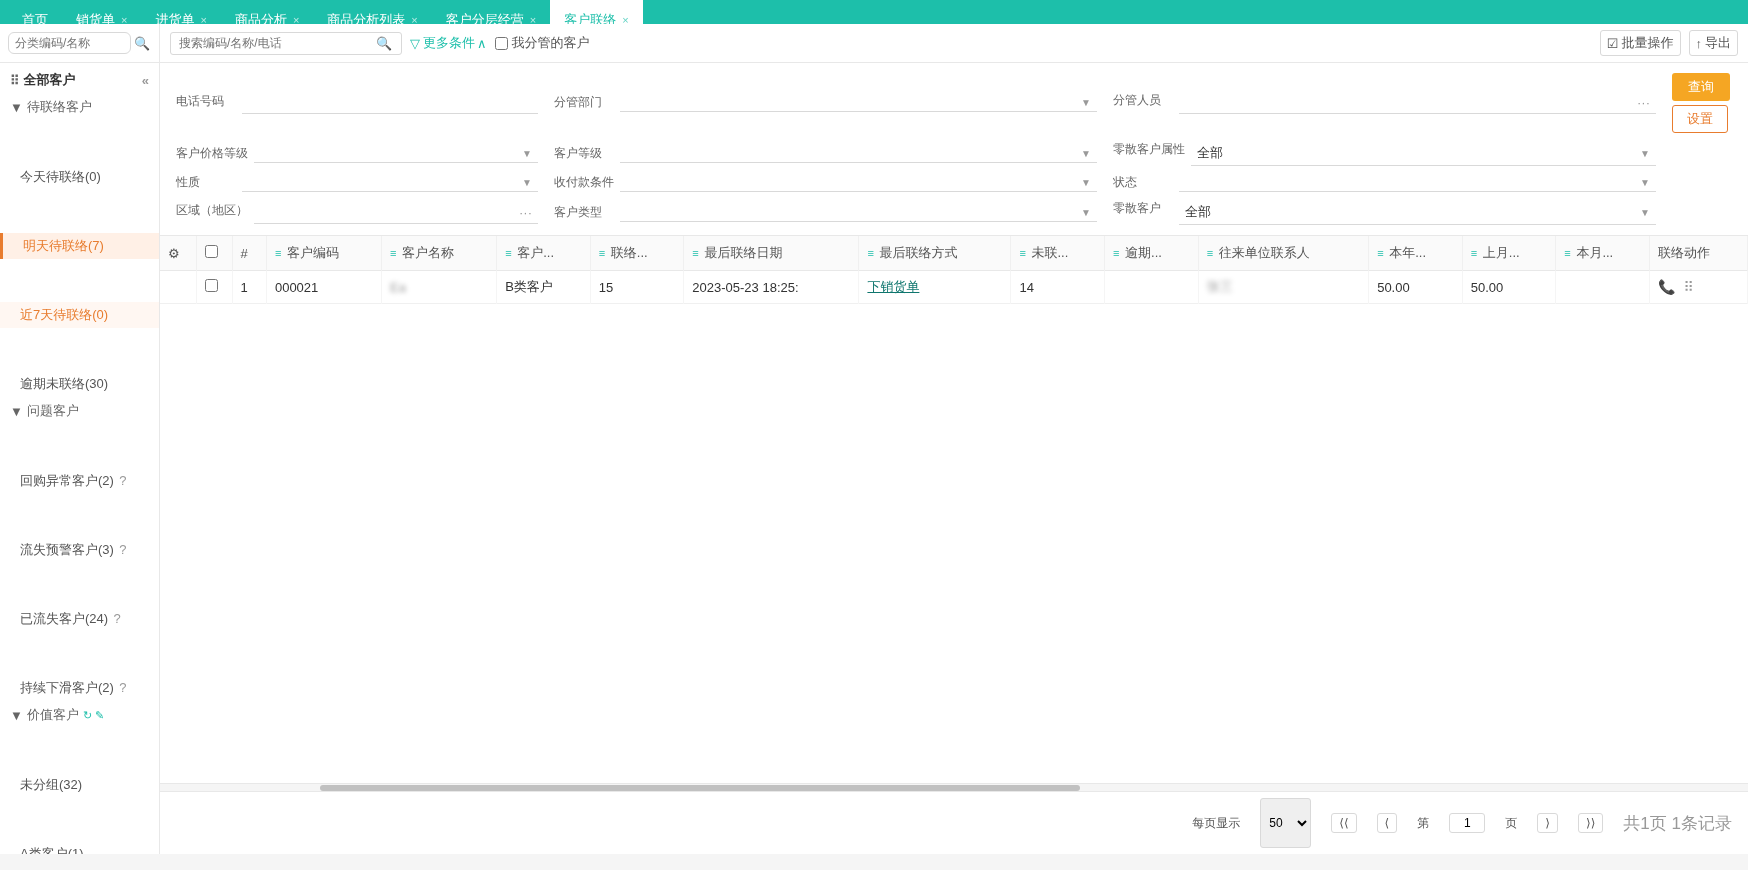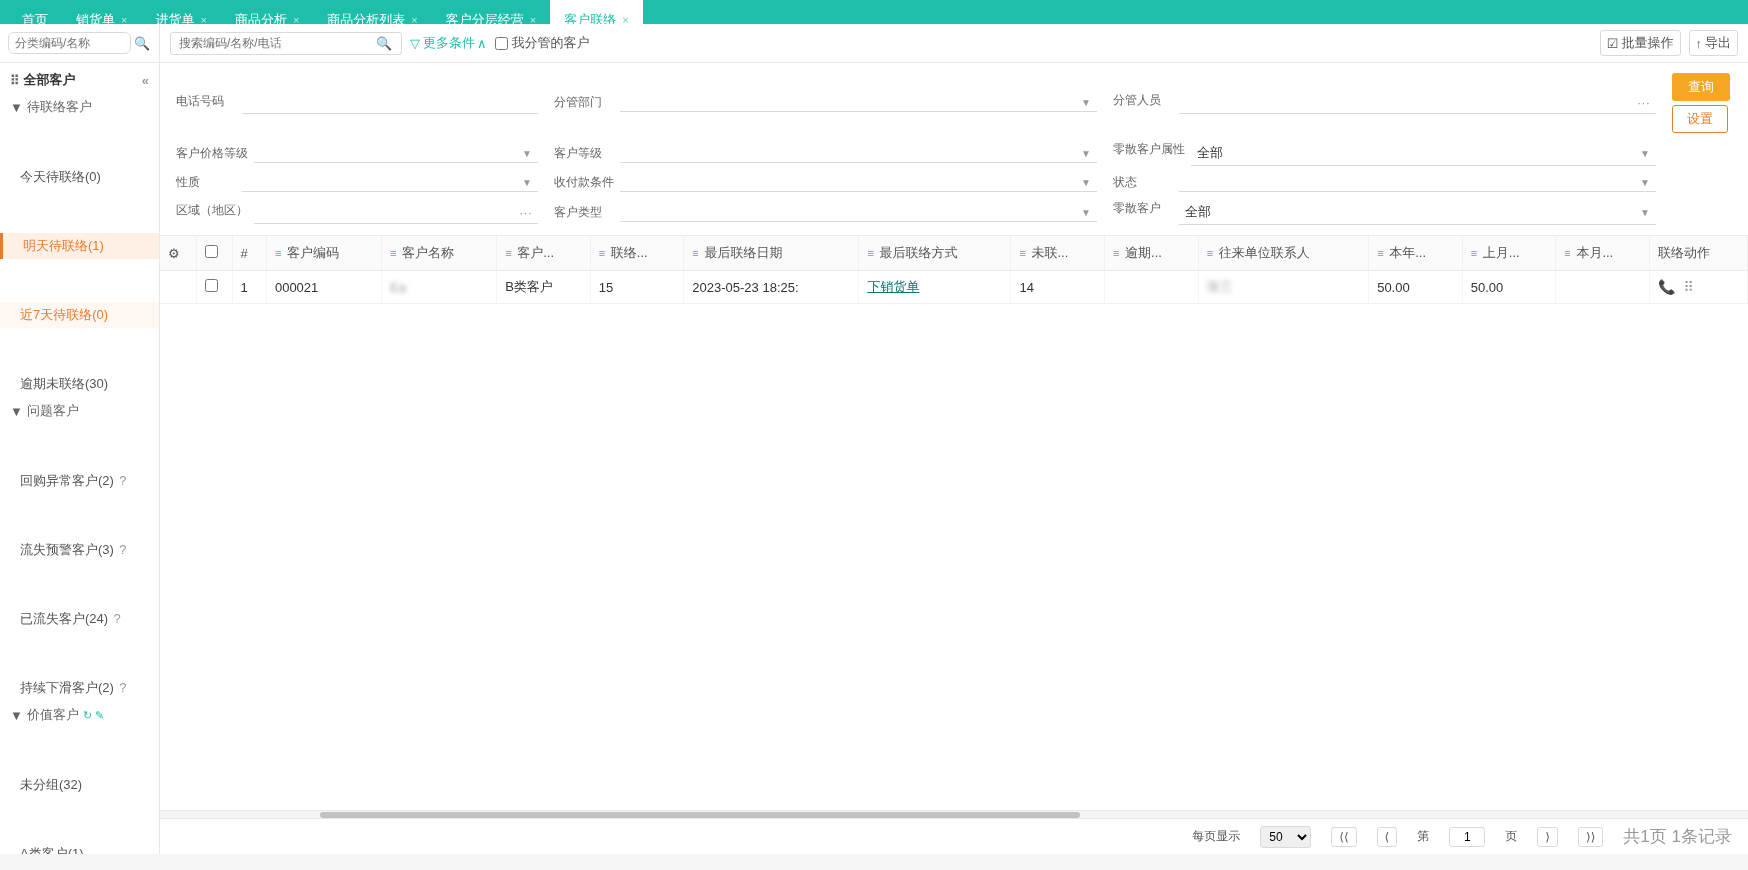--- a/index.html
+++ b/index.html
@@ -253,21 +253,21 @@
       padding: 6px 16px;
       display: flex;
       align-items: center;
       justify-content: flex-end;
       gap: 20px;
     }
     .footer .page-info { color: #555; font-size: 12px; display: flex; align-items: center; gap: 6px; }
     .footer .page-size-select {
       border: 1px solid #d9d9d9;
       border-radius: 3px;
-      padding: 2px 4px;
+      padding: 16px 4px;
       font-size: 12px;
       outline: none;
     }
     .footer .page-nav-btn {
       border: 1px solid #d9d9d9;
       border-radius: 3px;
       padding: 2px 7px;
       cursor: pointer;
       font-size: 12px;
       background: #fff;
@@ -355,21 +355,21 @@
     </div>
 
     <div class="sidebar-group-header">
       <span class="arrow">▼</span>
       <span>待联络客户</span>
     </div>
     <div class="sidebar-item">
       <span>今天待联络(0)</span>
     </div>
     <div class="sidebar-item active">
-      <span>明天待联络(1)</span>
+      <span>明天待联络(7)</span>
     </div>
     <div class="sidebar-item active-light">
       <span>近7天待联络(0)</span>
     </div>
     <div class="sidebar-item">
       <span>逾期未联络(30)</span>
     </div>
 
     <div class="sidebar-group-header">
       <span class="arrow">▼</span>

